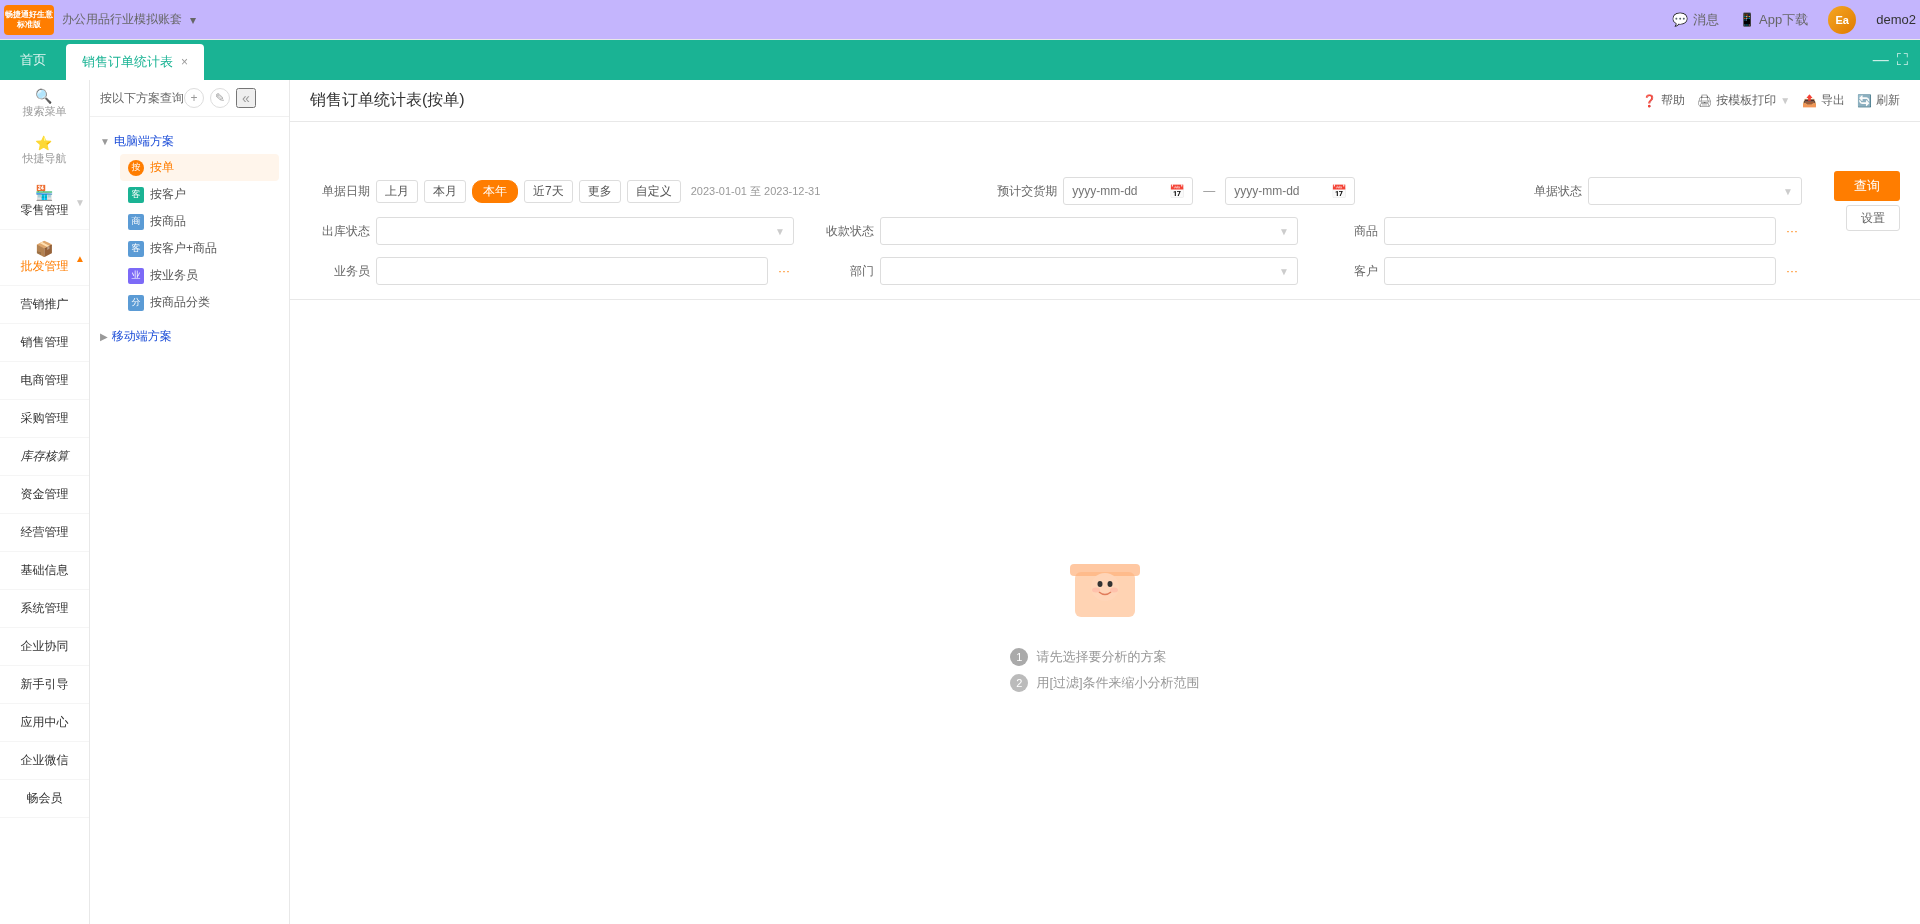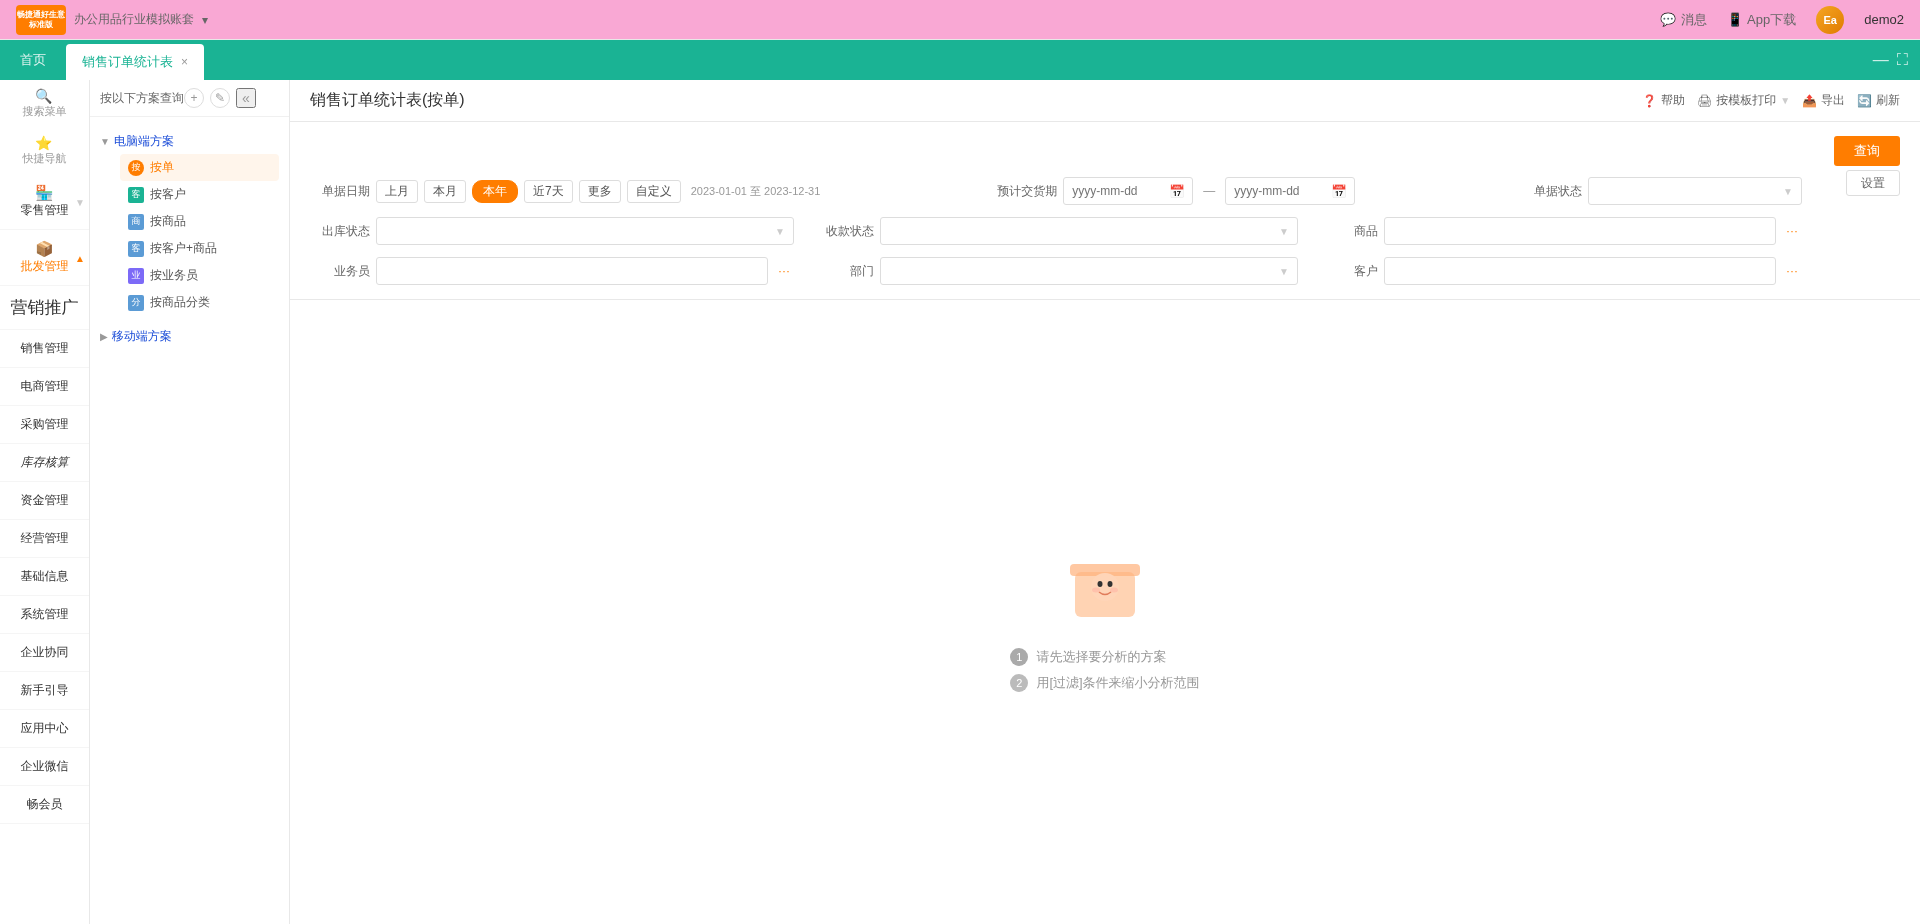--- a/index.html
+++ b/index.html
@@ -1,25 +1,25 @@
 <!DOCTYPE html>
 <html><head>
   <meta charset="utf-8">
   <style>
     * { margin: 0; padding: 0; box-sizing: border-box; }
     body { font-family: "Microsoft YaHei", "PingFang SC", sans-serif; font-size: 13px; background: #f5f5f5; color: #333; width: 1920px; height: 924px; overflow: hidden; display: flex; flex-direction: column; }
 
     
     .top-header {
       height: 40px;
-      background: #f9a8d4;
+      background: #c4b5fd;
       display: flex;
       align-items: center;
       justify-content: space-between;
-      padding: 0 16px;
+      padding: 0 4px;
       border-bottom: 1px solid #e8e8e8;
       flex-shrink: 0;
     }
     .top-header-left { display: flex; align-items: center; gap: 8px; }
     .logo-box { width: 50px; height: 30px; background: #ff7d00; border-radius: 4px; display: flex; align-items: center; justify-content: center; }
     .logo-text { color: #fff; font-size: 10px; font-weight: bold; line-height: 1.2; text-align: center; }
     .breadcrumb-title { color: #666; font-size: 12px; }
     .dropdown-btn { border: none; background: none; cursor: pointer; color: #666; font-size: 12px; }
     .top-header-right { display: flex; align-items: center; gap: 20px; }
     .header-btn { display: flex; align-items: center; gap: 4px; color: #666; font-size: 13px; cursor: pointer; background: none; border: none; }
@@ -226,21 +226,21 @@
       position: absolute;
       right: 8px;
       top: 50%;
       transform: translateY(-50%);
       color: #ccc;
       font-size: 13px;
     }
     .form-more-btn { color: #ff7d00; font-size: 12px; cursor: pointer; padding: 0 4px; }
     .form-divider { width: 20px; text-align: center; color: #999; font-size: 12px; flex-shrink: 0; }
 
-    .right-actions { display: flex; flex-direction: column; align-items: flex-end; gap: 4px; padding-left: 16px; flex-shrink: 0; }
+    .right-actions { display: flex; flex-direction: column; align-items: flex-end; gap: 4px; padding-left: 16px; flex-shrink: 0; margin-top: 35px; }
     .btn-query { background: #ff7d00; color: #fff; border: none; border-radius: 3px; padding: 6px 20px; font-size: 13px; cursor: pointer; height: 30px; }
     .btn-setting { background: #fff; color: #666; border: 1px solid #ddd; border-radius: 3px; padding: 4px 14px; font-size: 12px; cursor: pointer; height: 26px; }
 
     
     .collapse-bar {
       text-align: center;
       padding: 8px;
       cursor: pointer;
       color: #1ab394;
       font-size: 12px;
@@ -330,21 +330,21 @@
       <span style="font-size:15px;">🏪</span>
       <span style="font-size:12px;">零售管理</span>
       <span class="item-arrow">▼</span>
     </div>
     <div class="sidebar-item active">
       <span style="font-size:15px;">📦</span>
       <span style="font-size:12px;color:#ff7d00;">批发管理</span>
       <span class="item-arrow" style="color:#ff7d00;">▲</span>
     </div>
     <div class="sidebar-item">
-      <span style="font-size:17px;">营销推广</span>
+      <span style="font-size:12px;">营销推广</span>
     </div>
     <div class="sidebar-item">
       <span style="font-size:12px;">销售管理</span>
     </div>
     <div class="sidebar-item">
       <span style="font-size:12px;text-align:right;">电商管理</span>
     </div>
     <div class="sidebar-item">
       <span style="font-size:12px;">采购管理</span>
     </div>

